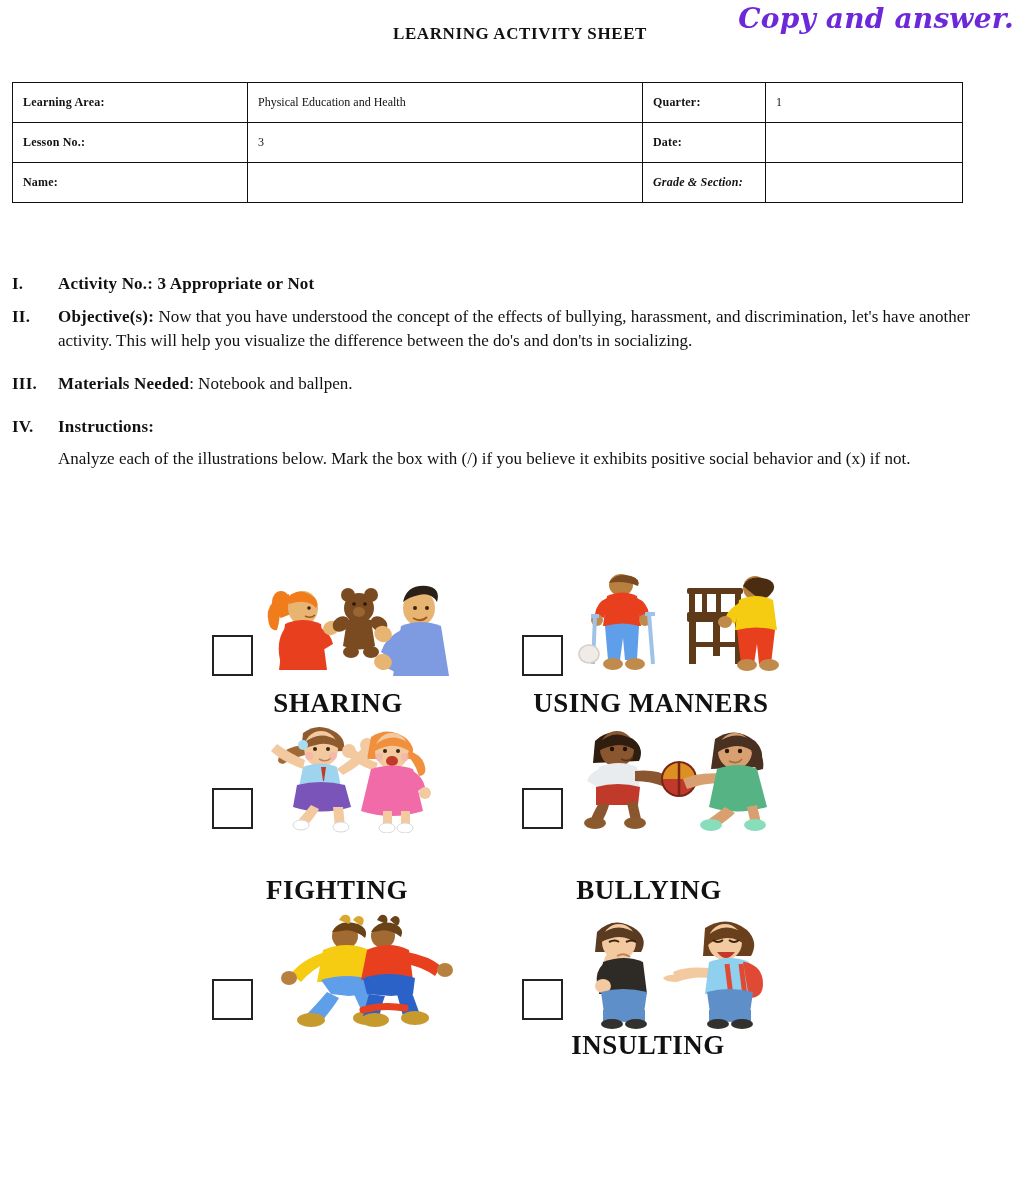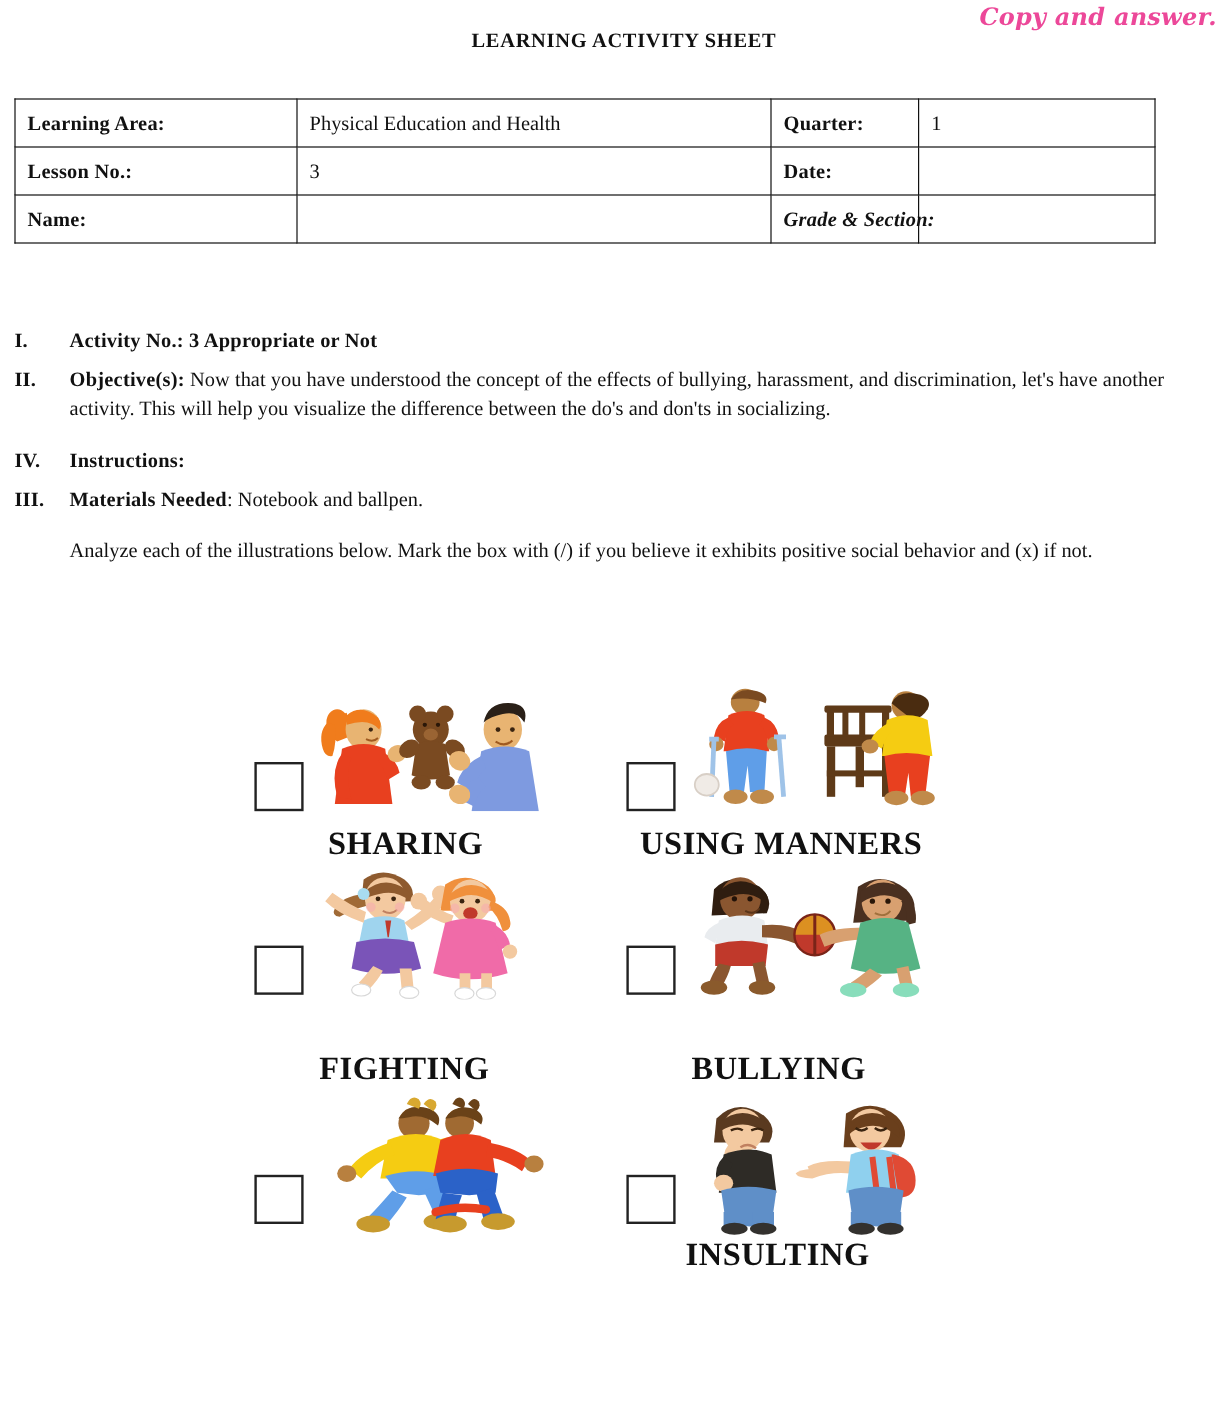--- a/index.html
+++ b/index.html
@@ -27,43 +27,43 @@
     font-family: "Liberation Serif", "DejaVu Serif", serif;
     font-weight: bold;
     font-size: 17px;
     letter-spacing: 0.6px;
     padding-left: 20px;
   }
   .copy-note {
     position: absolute;
     right: 6px;
     top: 2px;
-    color: #ec4899;
+    color: #6d28d9;
     font-family: "DejaVu Serif", "Liberation Serif", serif;
     font-weight: bold;
     font-style: italic;
-    font-size: 20px;
+    font-size: 28px;
     letter-spacing: 0.2px;
     white-space: nowrap;
   }
 
   
   .info-table {
     position: absolute;
     left: 12px;
     top: 82px;
     width: 950px;
     border-collapse: collapse;
     table-layout: fixed;
   }
   .info-table td {
     border: 1.6px solid #111;
     height: 40px;
     padding: 2px 10px;
-    font-size: 17px;
+    font-size: 12px;
     vertical-align: middle;
     line-height: 1.15;
   }
   .info-table td.lbl {
     font-weight: bold;
     letter-spacing: 0.2px;
   }
   .info-table td.val {
     font-weight: normal;
   }
@@ -220,30 +220,30 @@
     <div class="bodytext">
       <b>Activity No.: 3 Appropriate or Not</b>
     </div>
   </div>
 
   <div class="sec">
     <div class="num">II.</div>
     <div class="bodytext"><b>Objective(s):</b> <span>Now that you have understood the concept of the effects of bullying, harassment, and discrimination, let's have another activity. This will help you visualize the difference between the do's and don'ts in socializing.</span></div>
   </div>
 
+  <div class="sec">
+    <div class="num">III.</div>
+    <div class="bodytext"><b>Materials Needed</b><span>: Notebook and ballpen.</span></div>
+  </div>
+
   <div class="sec sec-tight">
     <div class="num">IV.</div>
     <div class="bodytext">
       <b>Instructions:</b>
     </div>
-  </div>
-
-  <div class="sec">
-    <div class="num">III.</div>
-    <div class="bodytext"><b>Materials Needed</b><span>: Notebook and ballpen.</span></div>
   </div>
   <div class="instr-body">Analyze each of the illustrations below. Mark the box with (/) if you believe it exhibits positive social behavior and (x) if not.</div>
 </div>
 
 <div class="grid">
 
   <div class="grid-row row1">
 
     <div class="cell">
       <div class="cell-inner">

